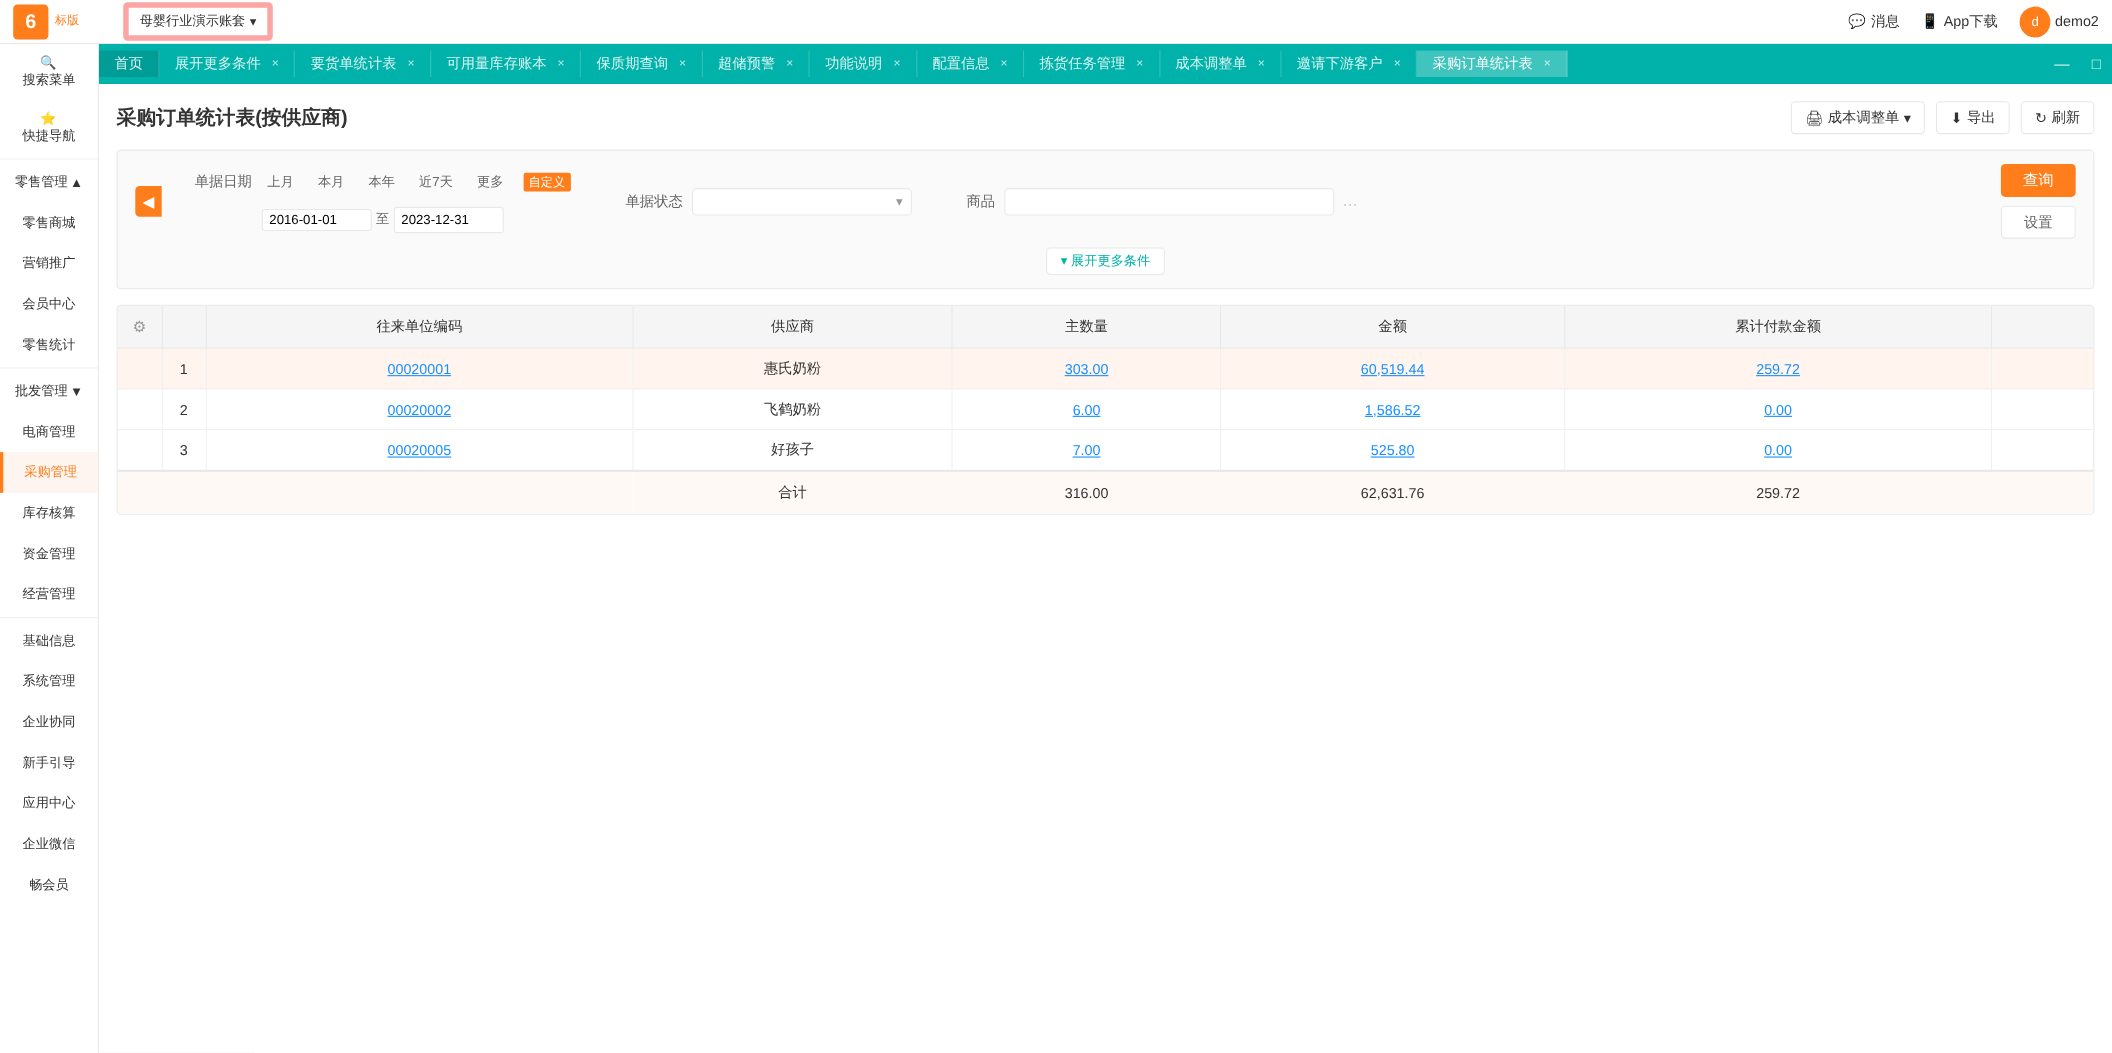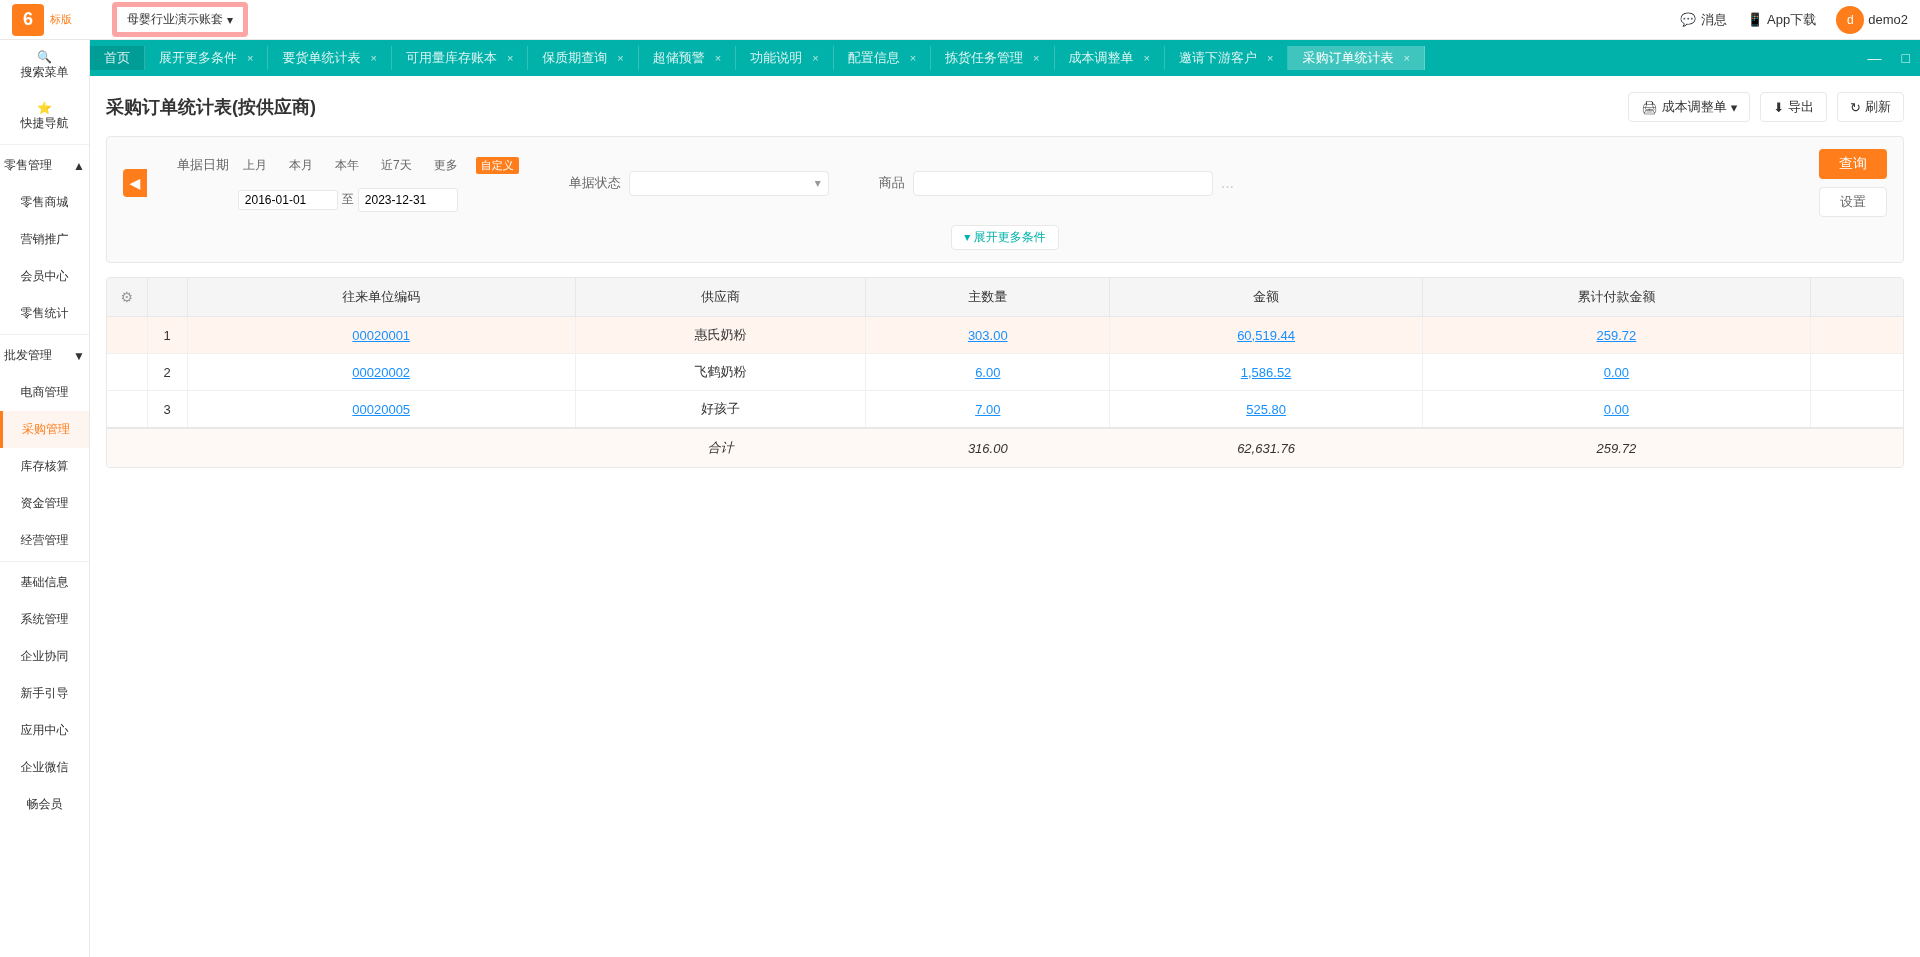--- a/index.html
+++ b/index.html
@@ -12,21 +12,21 @@
     .logo-text { font-size: 11px; color: #ff7d1a; line-height: 1.2; }
     .workspace-selector { display: flex; align-items: center; gap: 4px; padding: 4px 10px; border: 5px solid #fca5a5; border-radius: 4px; cursor: pointer; font-size: 12px; color: #333; margin-left: 10px; }
     .top-bar-right { margin-left: auto; display: flex; align-items: center; gap: 20px; }
     .top-bar-item { display: flex; align-items: center; gap: 4px; font-size: 13px; color: #333; cursor: pointer; }
     .avatar { width: 28px; height: 28px; border-radius: 50%; background: #ff7d1a; display: flex; align-items: center; justify-content: center; color: white; font-size: 12px; }
 
     
     .sidebar { position: fixed; left: 0; top: 40px; width: 90px; height: calc(100% - 40px); background: #fff; border-right: 1px solid #e8e8e8; overflow-y: auto; z-index: 100; }
     .sidebar-item { padding: 10px 4px; text-align: center; cursor: pointer; font-size: 12px; color: #333; border-bottom: none; }
     .sidebar-item.active { color: #ff7d1a; background: #fff5f0; border-left: 3px solid #ff7d1a; }
-    .sidebar-item.has-arrow { display: flex; align-items: center; justify-content: space-between; gap: 2px; flex-wrap: wrap; }
+    .sidebar-item.has-arrow { display: flex; align-items: center; justify-content: center; gap: 2px; flex-wrap: wrap; }
     .sidebar-divider { height: 1px; background: #f0f0f0; margin: 2px 0; }
 
     
     .nav-tabs { height: 36px; background: #00b2a9; display: flex; align-items: center; padding: 0 0 0 90px; overflow-x: auto; }
     .nav-tab { padding: 0 14px; height: 24px; display: flex; align-items: center; gap: 6px; color: rgba(255,255,255,0.85); font-size: 13px; cursor: pointer; white-space: nowrap; border-right: 1px solid rgba(255,255,255,0.2); }
     .nav-tab.active { background: rgba(255,255,255,0.25); color: white; font-weight: 500; }
     .nav-tab .close-x { font-size: 11px; color: rgba(255,255,255,0.7); margin-left: 4px; }
     .nav-tabs-home { background: #009d96; }
     .nav-tabs-end { margin-left: auto; display: flex; align-items: center; }
     .nav-tabs-end-btn { padding: 0 10px; height: 36px; display: flex; align-items: center; color: rgba(255,255,255,0.85); cursor: pointer; font-size: 14px; }
@@ -67,21 +67,21 @@
     thead th { padding: 10px 12px; text-align: center; font-size: 13px; font-weight: 500; color: #333; border-bottom: 1px solid #e8e8e8; border-right: 1px solid #e8e8e8; white-space: nowrap; }
     thead th:last-child { border-right: none; }
     tbody tr { border-bottom: 1px solid #f0f0f0; }
     tbody tr.row-highlighted { background: #fff5ee; }
     tbody td { padding: 9px 12px; text-align: center; font-size: 13px; color: #333; border-right: 1px solid #f0f0f0; }
     tbody td:last-child { border-right: none; }
     .link-val { color: #1890ff; text-decoration: underline; cursor: pointer; }
     .settings-icon { color: #999; font-size: 14px; cursor: pointer; }
 
     
-    .table-footer { background: #fef9f5; border-top: 2px solid #e8e8e8; font-style: italic; }
+    .table-footer { background: #fef9f5; border-top: 2px solid #e8e8e8; }
     .table-footer td { padding: 10px 12px; font-weight: 500; font-size: 13px; color: #333; text-align: center; }
 
     
     .btn-query { background: #ff7d1a; color: white; border: none; border-radius: 4px; padding: 6px 20px; font-size: 14px; cursor: pointer; }
     .btn-setting { background: #fff; color: #666; border: 1px solid #e8e8e8; border-radius: 4px; padding: 5px 14px; font-size: 13px; cursor: pointer; margin-top: 4px; display: block; width: 100%; text-align: center; }
 
     .filter-date-block { display: flex; flex-direction: column; }
     .filter-actions-col { display: flex; flex-direction: column; align-items: flex-end; gap: 4px; margin-left: auto; }
   </style>
 </head>

